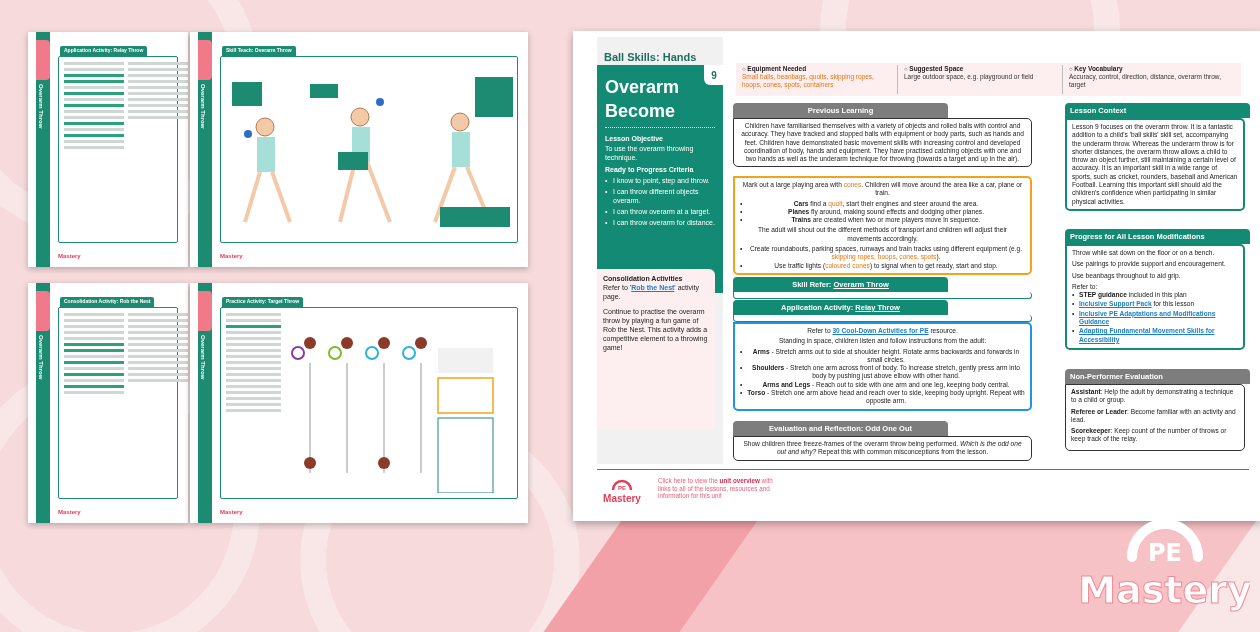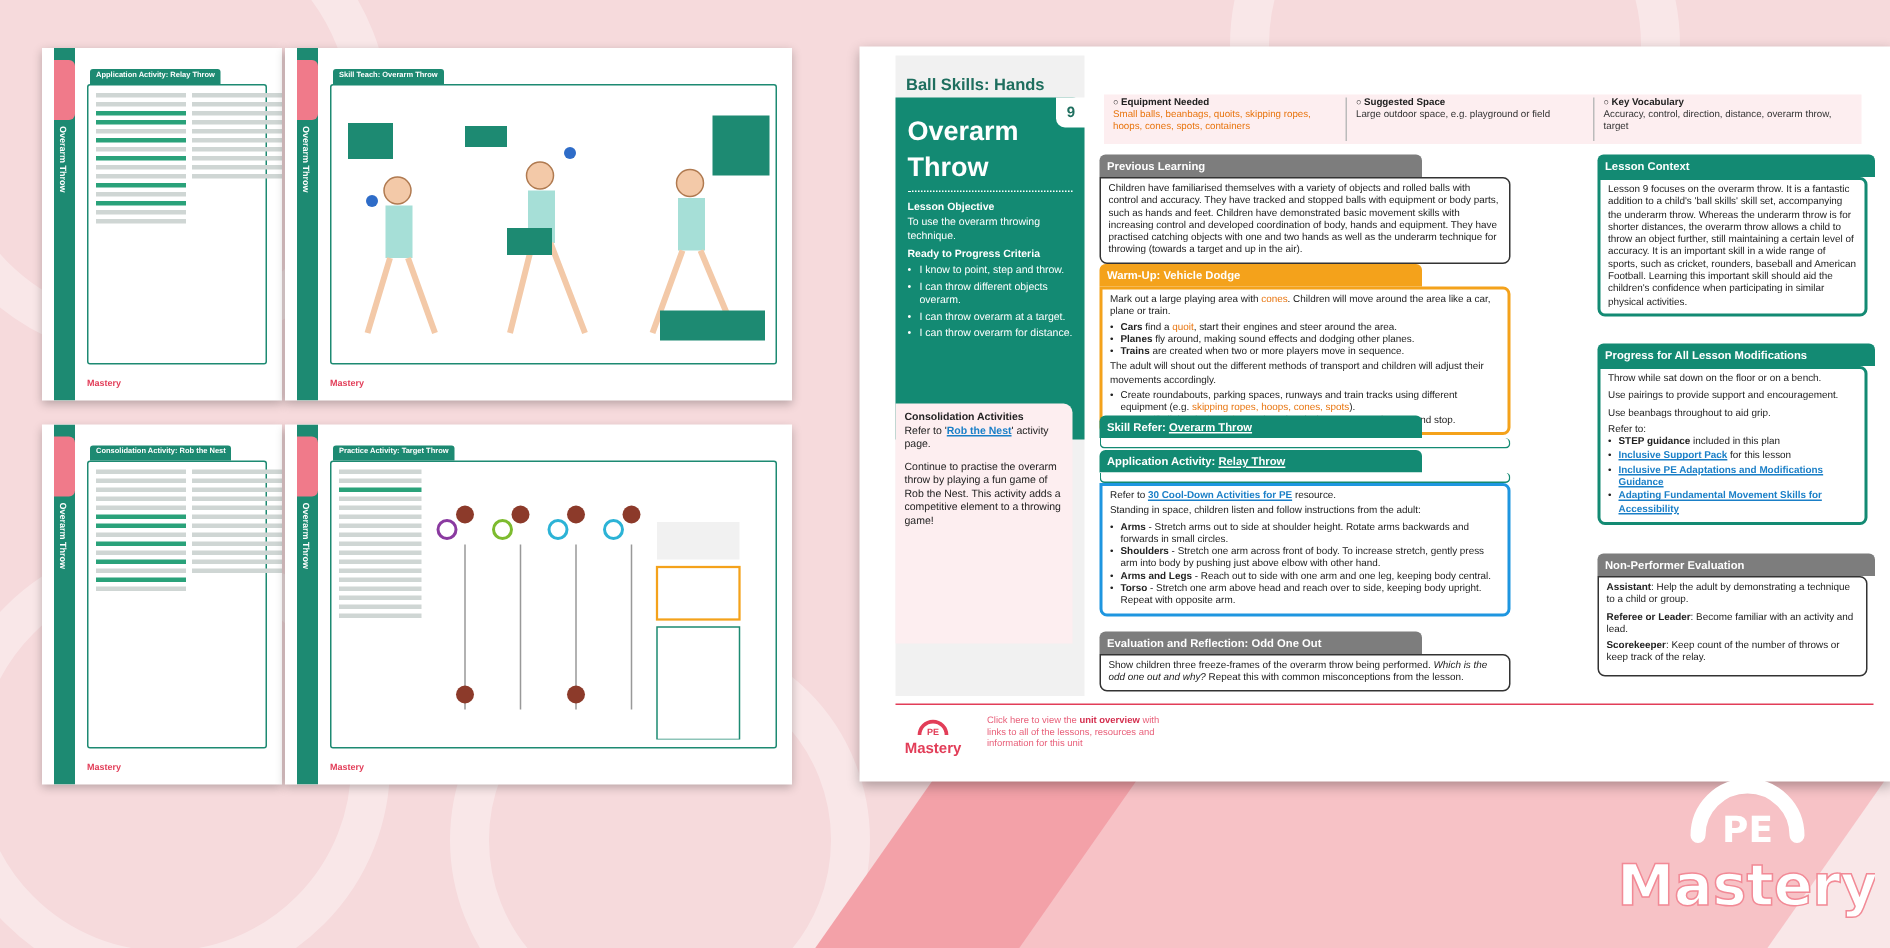--- a/index.html
+++ b/index.html
@@ -94,21 +94,21 @@
     background: #fdeef0; display: flex; padding: 2px 6px;
   }
   .info-col { font-size: 6.5px; line-height: 8px; padding-right: 6px; }
   .info-col .h { font-weight: bold; color: #222; }
   .info-col .h::before { content: "○ "; font-size: 6px; }
   .info-col .v { color: #333; }
   .info-col .v.orange { color: #e8750f; }
   .info-col.sep { border-left: 1px solid #bbb; padding-left: 6px; }
 
   
-  .sec { position: absolute; left: 160px; width: 274px; }
+  .sec { position: absolute; left: 160px; width: 299px; text-align: center; }
   .sec .hdr {
     height: 15px; width: 215px; border-radius: 4px 4px 0 0;
     color: #fff; font-size: 7.5px; font-weight: bold; padding: 3px 5px;
   }
   .sec .hdr a { color: #fff; text-decoration: underline; }
   .sec .body {
     border: 1px solid #333; border-radius: 0 5px 5px 5px; padding: 3px 5px;
     font-size: 6.6px; line-height: 8.3px; color: #222; background: #fff;
   }
   .sec .body p { margin-bottom: 2px; }
@@ -330,21 +330,21 @@
 </div>
 
 <div class="page">
   <div class="left-col"></div>
   <div class="subject">Ball Skills: Hands</div>
 
   <div class="green-card">
     <div class="lesson-num">9</div>
     <div class="title">
       <div>Overarm</div>
-      <div>Throw</div>
+      <div>Become</div>
     </div>
     <div class="dots"></div>
     <div class="obj-h">Lesson Objective</div>
     <div class="obj-t">To use the overarm throwing technique.</div>
     <div class="rtp-h">Ready to Progress Criteria</div>
     <ul class="rtp-list">
       <li>I know to point, step and throw.</li>
       <li>I can throw different objects overarm.</li>
       <li>I can throw overarm at a target.</li>
       <li>I can throw overarm for distance.</li>
@@ -371,21 +371,20 @@
       <div class="v">Accuracy, control, direction, distance, overarm throw, target</div>
     </div>
   </div>
 
   <div class="sec grey" style="top:72px;">
     <div class="hdr">Previous Learning</div>
     <div class="body">Children have familiarised themselves with a variety of objects and rolled balls with control and accuracy. They have tracked and stopped balls with equipment or body parts, such as hands and feet. Children have demonstrated basic movement skills with increasing control and developed coordination of body, hands and equipment. They have practised catching objects with one and two hands as well as the underarm technique for throwing (towards a target and up in the air).</div>
   </div>
 
   <div class="sec orange" style="top:145px;">
-    <div class="hdr">Warm-Up: Vehicle Dodge</div>
     <div class="body">
       <p><span>Mark out a large playing area with </span><span class="hl">cones</span><span>. Children will move around the area like a car, plane or train.</span></p>
       <ul>
         <li><b>Cars</b><span> find a </span><span class="hl">quoit</span><span>, start their engines and steer around the area.</span></li>
         <li><b>Planes</b><span> fly around, making sound effects and dodging other planes.</span></li>
         <li><b>Trains</b><span> are created when two or more players move in sequence.</span></li>
       </ul>
       <p style="margin-top:2px;">The adult will shout out the different methods of transport and children will adjust their movements accordingly.</p>
       <ul>
         <li><span>Create roundabouts, parking spaces, runways and train tracks using different equipment (e.g. </span><span class="hl">skipping ropes, hoops, cones, spots</span><span>).</span></li>

